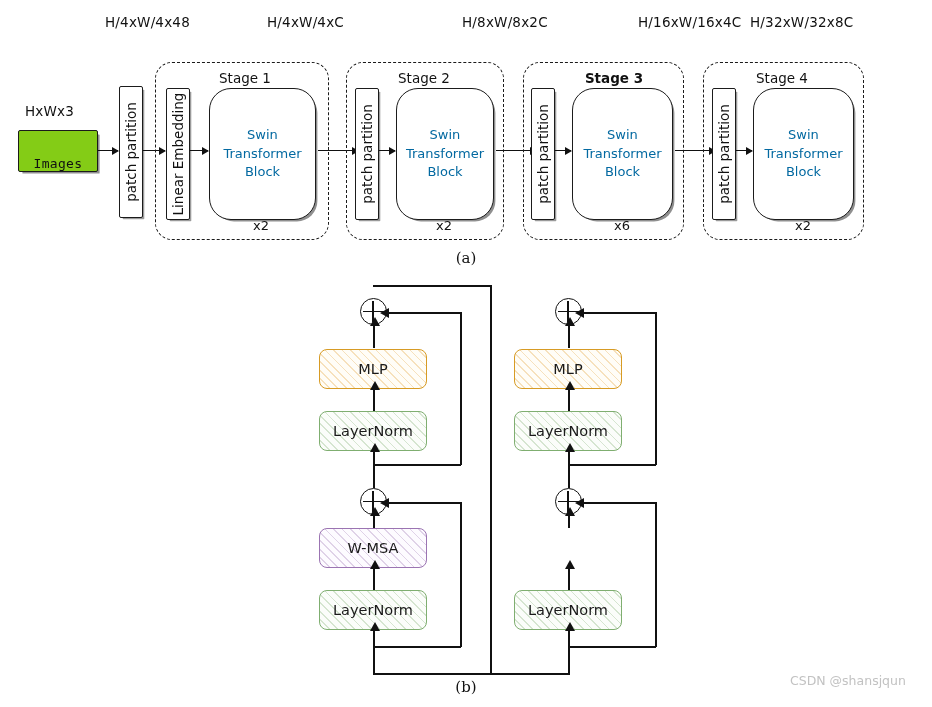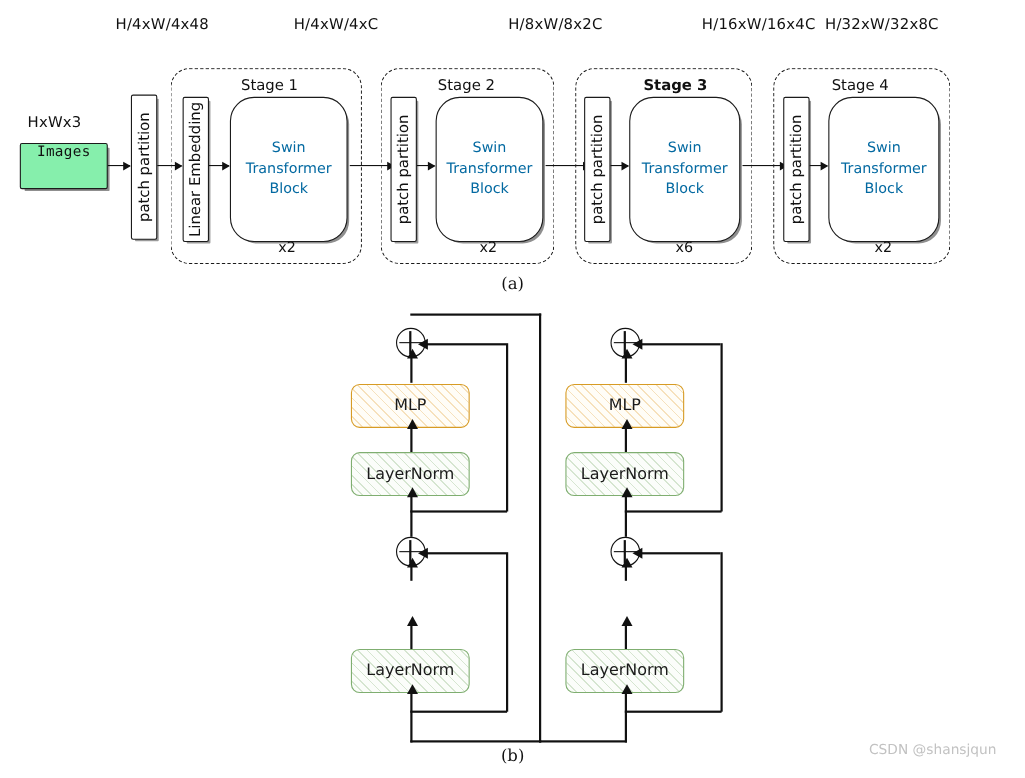--- a/index.html
+++ b/index.html
@@ -35,23 +35,23 @@
     border:1.4px solid #1b1b1b;background:#fff;border-radius:2px;
     box-shadow:2.5px 2.5px 0 -1.2px #9a9a9a;
   }
   .vbox .vtext{
     position:absolute;left:50%;top:50%;
     transform:translate(-50%,-50%) rotate(-90deg);
     white-space:nowrap;font-size:13.5px;color:#111;
   }
 
   .imgbox{
-    border:1.4px solid #1b1b1b;background:#86efac;border-radius:2px;
+    border:1.4px solid #1b1b1b;background:#84cc16;border-radius:2px;
     box-shadow:3px 3px 0 -1.4px #8f8f8f;
-    display:flex;align-items:flex-start;justify-content:center;
+    display:flex;align-items:flex-end;justify-content:center;
   }
   .imgbox span{
     font-family:"DejaVu Sans Mono","Liberation Mono",monospace;
     font-size:13px;color:#111;letter-spacing:.3px;
   }
 
   .swinblk{
     border:1.6px solid #1b1b1b;background:#fff;border-radius:22px;
     box-shadow:3px 3px 0 -1.6px #8f8f8f;
     display:flex;align-items:center;justify-content:center;text-align:center;
@@ -246,20 +246,23 @@
   <div class="abs w-v ar-up" style="left:348px;top:451px;height:37px;"></div>
 
   <div class="abs plus" style="left:334.5px;top:488px;"></div>
 
   <div class="abs w-v ar-up" style="left:348px;top:515px;height:13px;"></div>
 
   <div class="abs w-h ar-left" style="left:363px;top:501.5px;width:72px;"></div>
   <div class="abs w-v" style="left:435px;top:501.5px;height:145px;"></div>
   <div class="abs w-h" style="left:348px;top:646px;width:88px;"></div>
 
+  <div class="abs opbox hatch-purple" style="left:294px;top:528px;width:108px;height:40px;">
+    <span>W-MSA</span>
+  </div>
 
   <div class="abs w-v ar-up" style="left:348px;top:568px;height:22px;"></div>
 
   <div class="abs opbox hatch-green" style="left:294px;top:590px;width:108px;height:40px;">
     <span>LayerNorm</span>
   </div>
 
   <div class="abs w-v ar-up" style="left:348px;top:630px;height:45px;"></div>
 
   <div class="abs plus" style="left:529.5px;top:298px;"></div>

